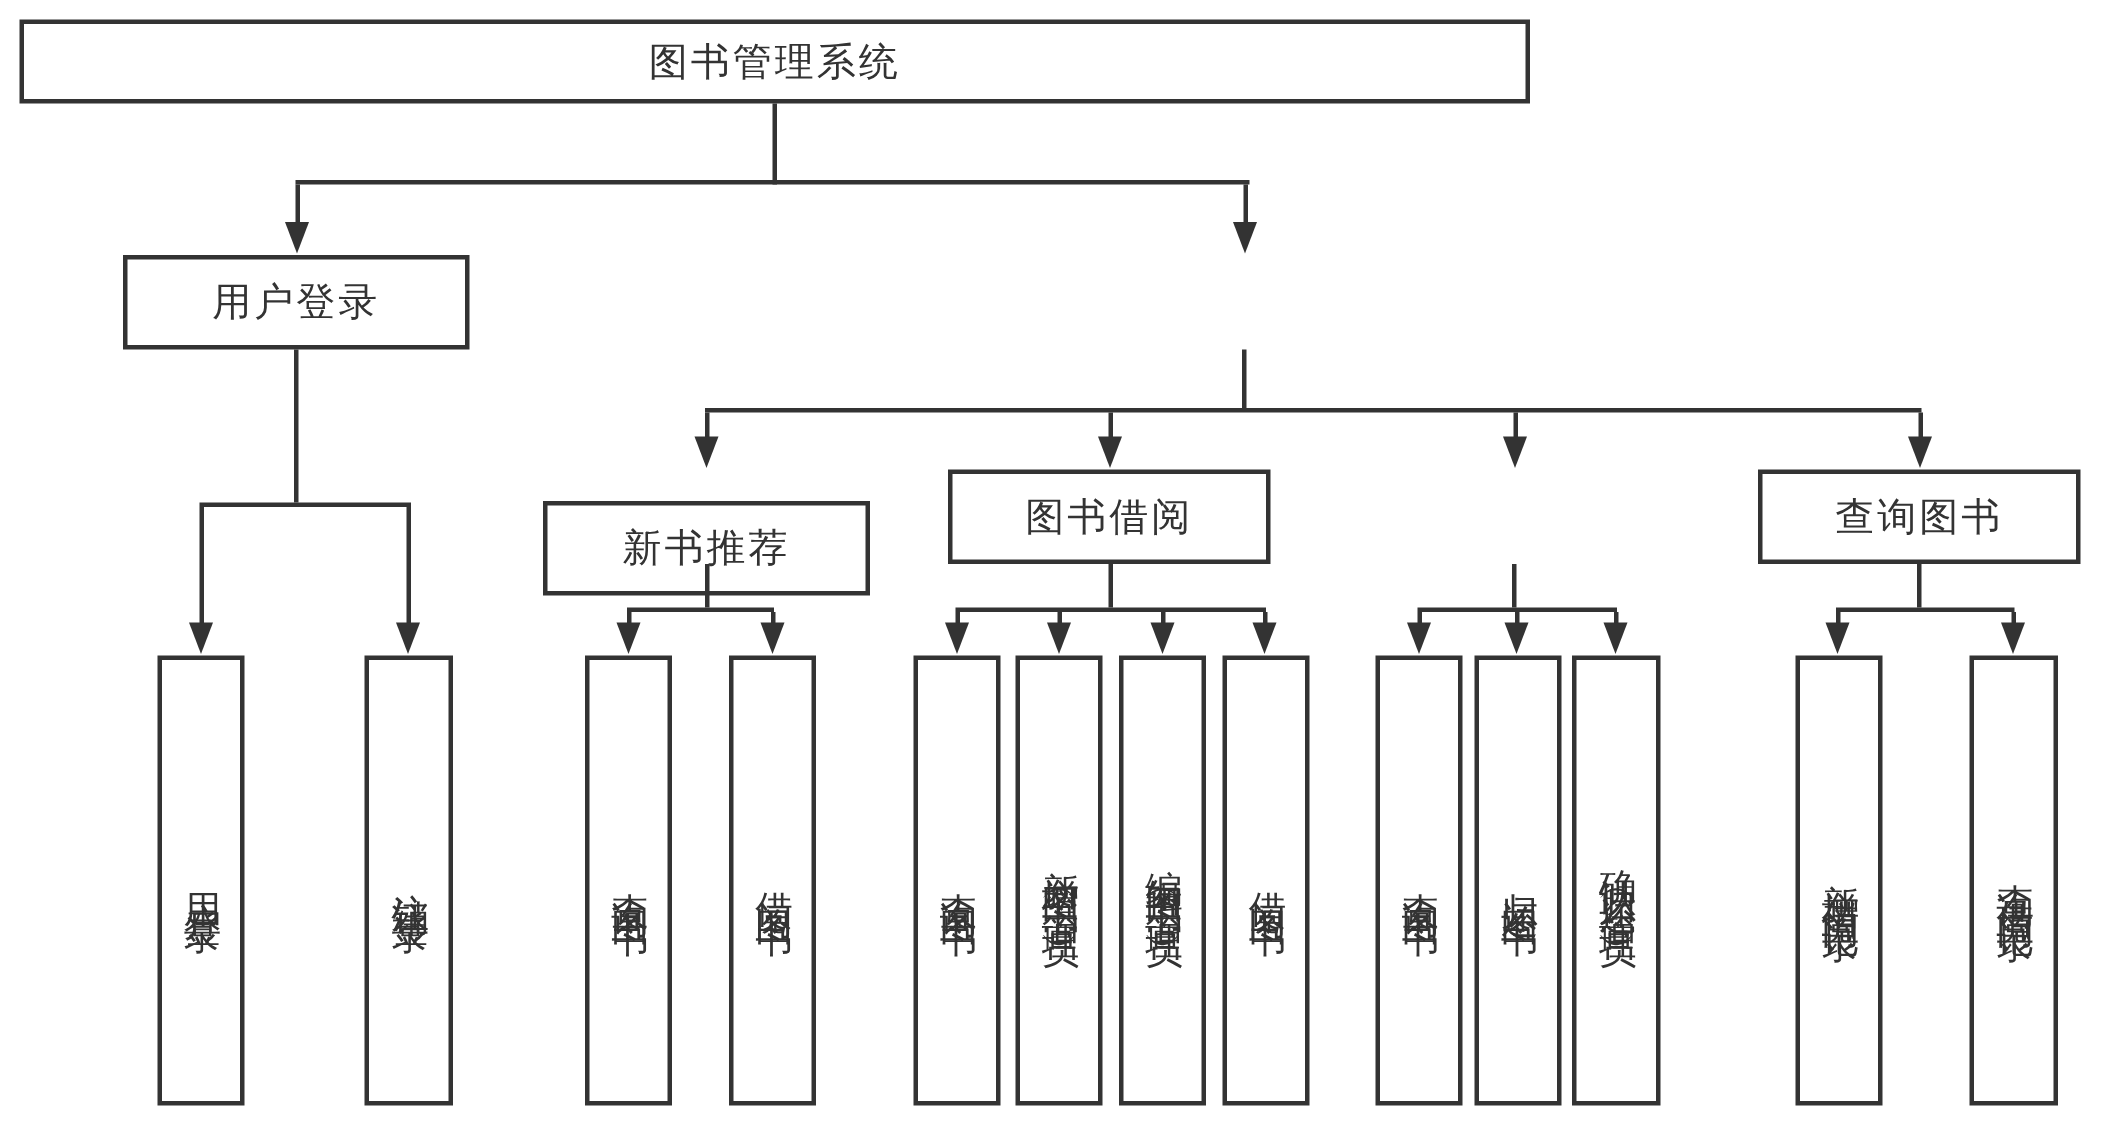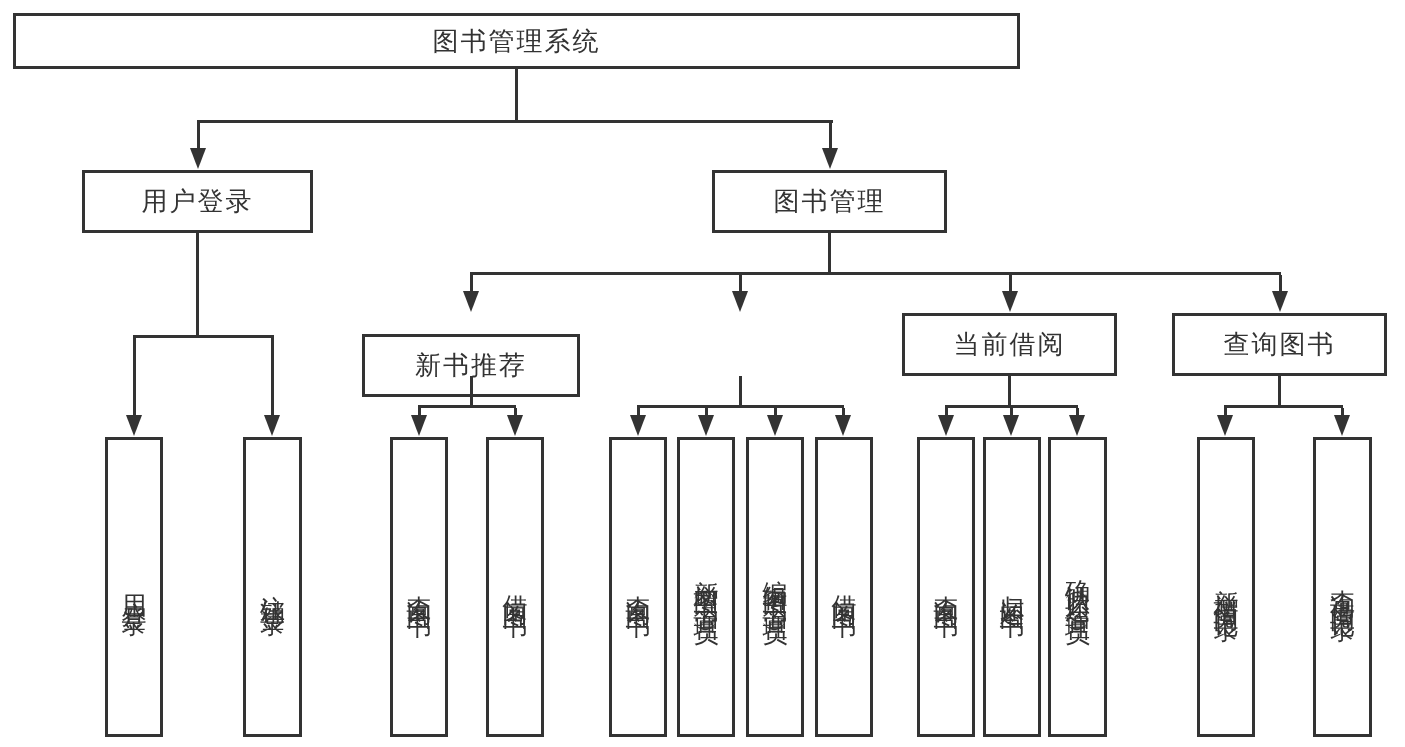--- a/index.html
+++ b/index.html
@@ -37,42 +37,41 @@
   <div class="box" style="left:13px;top:13px;width:1007px;height:56px;">图书管理系统</div>
 
   <div class="vline" style="left:515px;top:69px;height:54px;"></div>
   <div class="hline" style="left:197px;top:120px;width:636px;"></div>
   <div class="vline" style="left:197px;top:123px;height:27px;"></div>
   <div class="ahead" style="left:190px;top:148px;"></div>
   <div class="vline" style="left:829px;top:123px;height:27px;"></div>
   <div class="ahead" style="left:822px;top:148px;"></div>
 
   <div class="box" style="left:82px;top:170px;width:231px;height:63px;">用户登录</div>
-  <div class="box" style="left:712px;top:170px;width:235px;height:63px;">图书管理</div>
 
   <div class="vline" style="left:196px;top:233px;height:102px;"></div>
   <div class="hline" style="left:133px;top:335px;width:141px;"></div>
   <div class="vline" style="left:133px;top:338px;height:79px;"></div>
   <div class="ahead" style="left:126px;top:415px;"></div>
   <div class="vline" style="left:271px;top:338px;height:79px;"></div>
   <div class="ahead" style="left:264px;top:415px;"></div>
 
   <div class="vline" style="left:828px;top:233px;height:39px;"></div>
   <div class="hline" style="left:470px;top:272px;width:811px;"></div>
   <div class="vline" style="left:470px;top:275px;height:18px;"></div>
   <div class="ahead" style="left:463px;top:291px;"></div>
   <div class="vline" style="left:739px;top:275px;height:18px;"></div>
   <div class="ahead" style="left:732px;top:291px;"></div>
   <div class="vline" style="left:1009px;top:275px;height:18px;"></div>
   <div class="ahead" style="left:1002px;top:291px;"></div>
   <div class="vline" style="left:1279px;top:275px;height:18px;"></div>
   <div class="ahead" style="left:1272px;top:291px;"></div>
 
   <div class="box" style="left:362px;top:324px;width:218px;height:63px;margin-top:10px;">新书推荐</div>
-  <div class="box" style="left:902px;top:313px;width:215px;height:63px;">当前借阅</div>
+  <div class="box" style="left:632px;top:313px;width:215px;height:63px;">图书借阅</div>
   <div class="box" style="left:1172px;top:313px;width:215px;height:63px;">查询图书</div>
 
   <div class="vline" style="left:470px;top:376px;height:29px;"></div>
   <div class="hline" style="left:418px;top:405px;width:98px;"></div>
   <div class="vline" style="left:418px;top:408px;height:9px;"></div>
   <div class="ahead" style="left:411px;top:415px;"></div>
   <div class="vline" style="left:514px;top:408px;height:9px;"></div>
   <div class="ahead" style="left:507px;top:415px;"></div>
 
   <div class="vline" style="left:739px;top:376px;height:29px;"></div>

